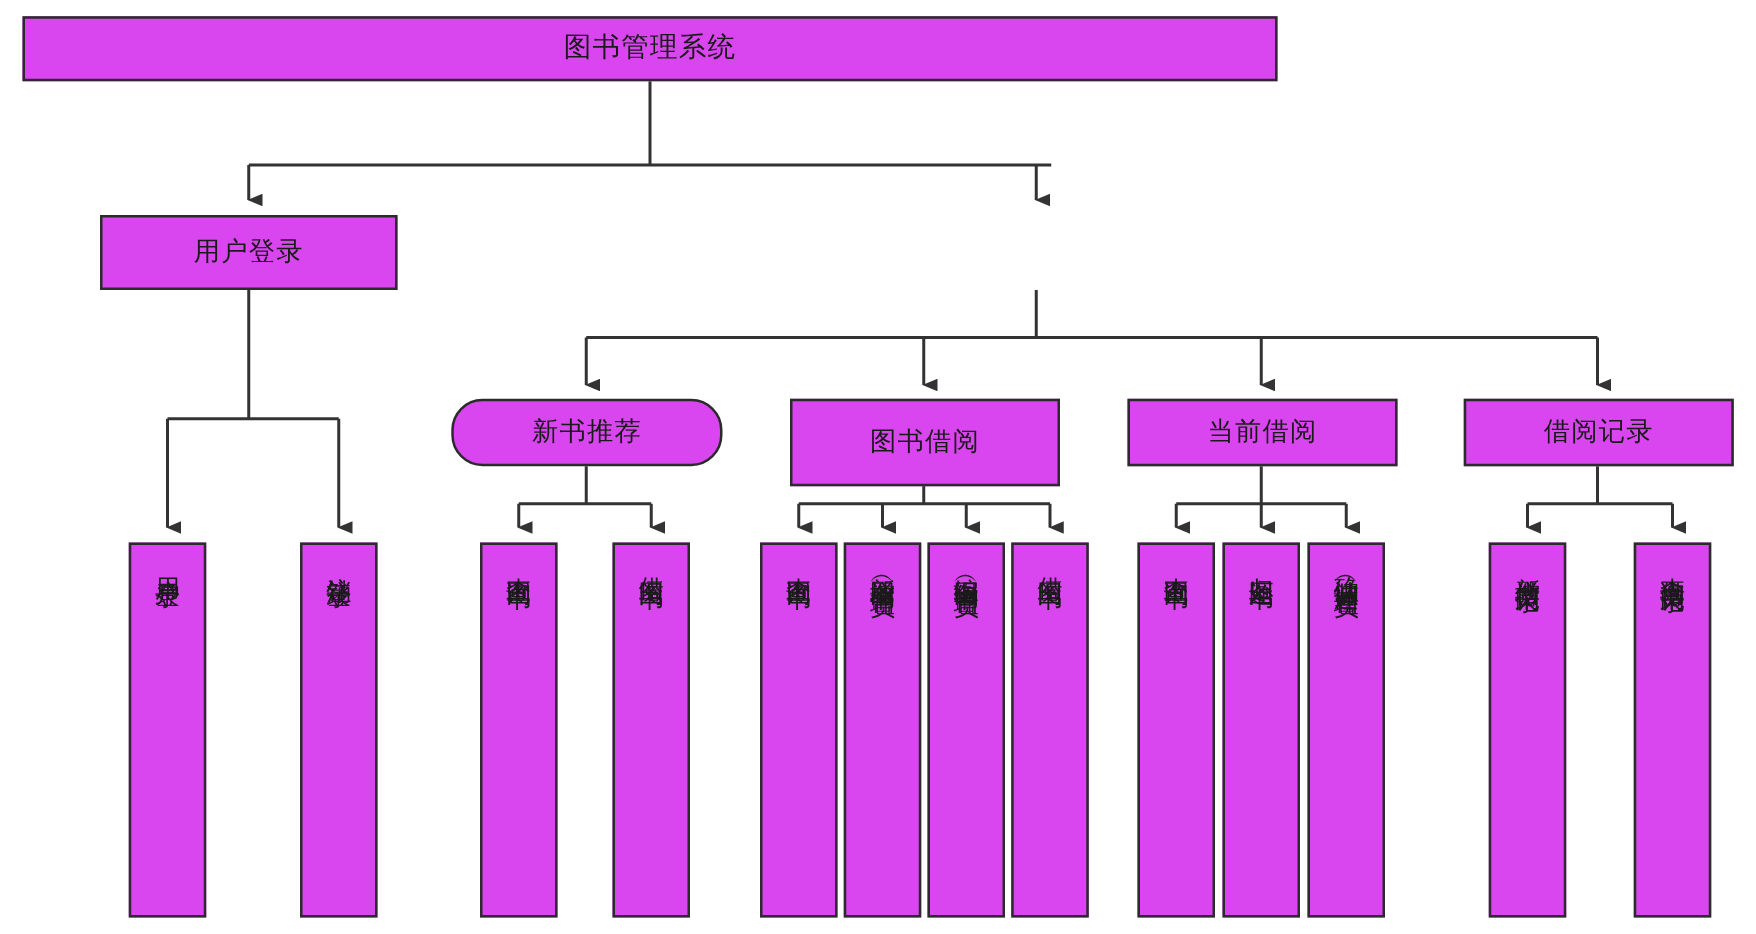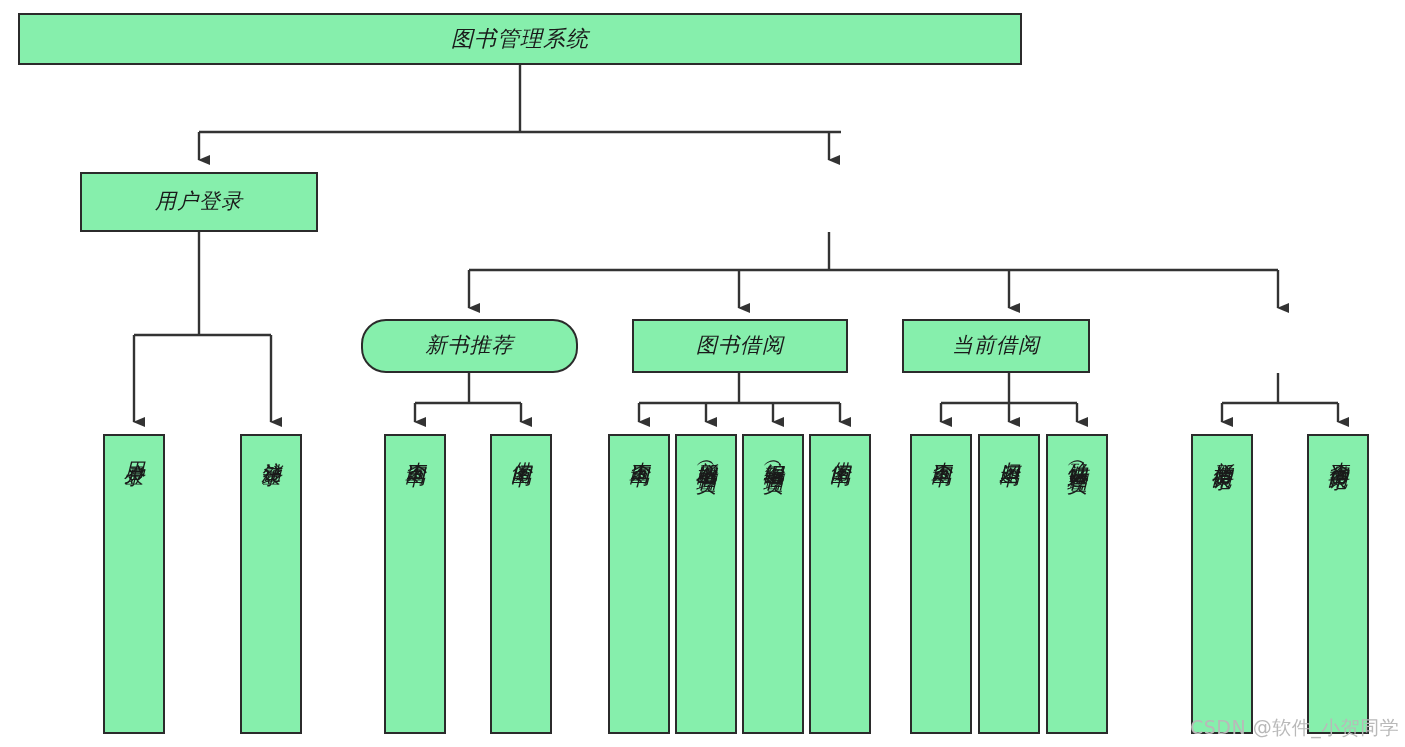--- a/index.html
+++ b/index.html
@@ -23,26 +23,25 @@
     left: 0;
     top: 0;
     width: 1405px;
     height: 747px;
     pointer-events: none;
   }
   .node {
     position: absolute;
     box-sizing: border-box;
     border: 2px solid #2b2b2b;
-    background: #86efac;
+    background: #d946ef;
     display: flex;
     align-items: center;
     justify-content: center;
     color: #1a1a1a;
-    font-style: italic;
   }
   .node.h {
     font-size: 21px;
     letter-spacing: 1px;
     line-height: 1.2;
   }
   .node.root {
     font-size: 22px;
   }
   .node.v {
@@ -127,25 +126,28 @@
     <span>图书管理系统</span>
   </div>
 
   <div class="node h" style="left:80px; top:172px; width:238px; height:60px;">
     <span>用户登录</span>
   </div>
 
   <div class="node h" style="left:361px; top:319px; width:217px; height:54px;border-radius:25px;">
     <span>新书推荐</span>
   </div>
-  <div class="node h" style="left:632px; top:319px; width:216px; height:54px;">
+  <div class="node h" style="left:632px; top:319px; width:216px; height:70px;">
     <span>图书借阅</span>
   </div>
-  <div class="node h" style="left:902px; top:319px; width:188px; height:54px;">
+  <div class="node h" style="left:902px; top:319px; width:216px; height:54px;">
     <span>当前借阅</span>
+  </div>
+  <div class="node h" style="left:1171px; top:319px; width:216px; height:54px;">
+    <span>借阅记录</span>
   </div>
 
   <div class="node v" style="left:103px; top:434px; width:62px; height:300px;">
     <span class="vtext">用户登录</span>
   </div>
   <div class="node v" style="left:240px; top:434px; width:62px; height:300px;">
     <span class="vtext">注销登录</span>
   </div>
 
   <div class="node v" style="left:384px; top:434px; width:62px; height:300px;">
@@ -178,15 +180,14 @@
     <span class="vtext">确认归还（管理员）</span>
   </div>
 
   <div class="node v" style="left:1191px; top:434px; width:62px; height:300px;">
     <span class="vtext">新增借阅记录</span>
   </div>
   <div class="node v" style="left:1307px; top:434px; width:62px; height:300px;">
     <span class="vtext">查询借阅记录</span>
   </div>
 
-  <div class="watermark" style="left:1190px; top:715px;">CSDN @软件_小贺同学</div>
 
 </div>
 
 </body></html>

